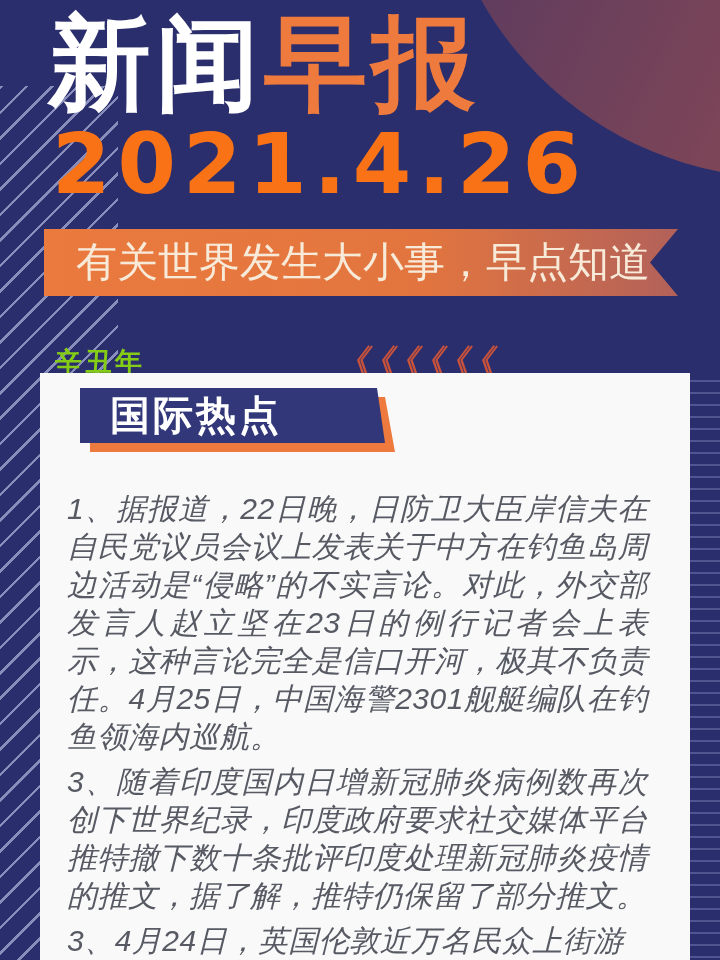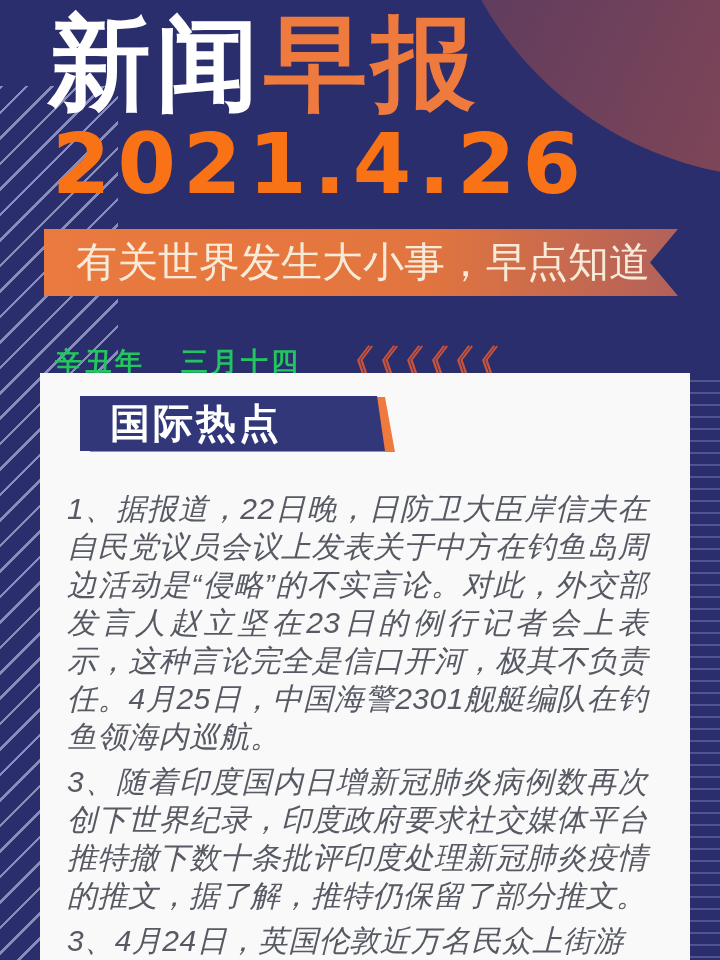--- a/index.html
+++ b/index.html
@@ -40,42 +40,41 @@
     position:absolute;left:44px;top:229px;width:634px;height:67px;z-index:2;
     background:linear-gradient(90deg,#ea7a3e 0%,#e2753f 60%,var(--ribbon_grad_end,#b2615a) 100%);
     clip-path:polygon(0 0,100% 0,calc(100% - 28px) 50%,100% 100%,0 100%);
     display:flex;align-items:center;
   }
   .ribbon-text{
     padding-left:32px;font-size:41px;font-weight:500;
     color:var(--ribbon_text_cream,#f8ead8);letter-spacing:0;white-space:nowrap;
   }
   .lunar-row{
-    position:absolute;left:55px;top:344px;z-index:2;display:flex;gap:36px;
-    font-size:27px;font-weight:700;color:#22c55e;letter-spacing:3px;
+    position:absolute;left:55px;top:344px;z-index:2;display:flex;gap:19px;
+    font-size:27px;font-weight:700;color:#84cc16;letter-spacing:3px;
   }
   .chevrons{
     position:absolute;left:340px;top:340px;z-index:2;
     font-size:31px;font-weight:700;color:var(--chevron_red,#c9523b);
     letter-spacing:-6px;transform:skewX(-12deg);
   }
   .card{
     position:absolute;left:40px;top:373px;width:650px;height:587px;z-index:2;
     background:var(--card_bg,#f9f9fa);
   }
   .sec-shadow{
     position:absolute;left:50px;top:24px;width:305px;height:55px;
     background:var(--accent_orange,#ee7b3d);
     clip-path:polygon(0 0,calc(100% - 10px) 0,100% 100%,0 100%);
   }
   .sec-box{
     position:absolute;left:40px;top:15px;width:305px;height:55px;
     background:var(--section_box_blue,#313778);
     clip-path:polygon(0 0,calc(100% - 8px) 0,100% 100%,0 100%);
-    margin-top:8px;
   }
   .sec-title{
     display:block;line-height:55px;padding-left:30px;
     font-size:40px;font-weight:800;color:#ffffff;letter-spacing:3px;white-space:nowrap;
   }
   .news{position:absolute;left:27px;top:117px;width:581px;}
   .news p{
     margin:0 0 7px;font-size:30px;line-height:38px;
     color:var(--body_text_gray,#575a63);text-align:justify;letter-spacing:0.5px;font-style:italic;
   }
@@ -92,21 +91,20 @@
   <div class="masthead"><span class="t-white">新闻</span><span class="t-orange">早报</span></div>
 
   <div class="date">2021.4.26</div>
 
   <div class="ribbon">
     <span class="ribbon-text">有关世界发生大小事，早点知道</span>
   </div>
 
   <div class="lunar-row">
     <span>辛丑年</span>
-    <span>三月十四</span>
   </div>
   <div class="chevrons">《《《《《《</div>
 
   <section class="card">
     <div>
       <div class="sec-shadow"></div>
       <div class="sec-box">
         <span class="sec-title">国际热点</span>
       </div>
     </div>

